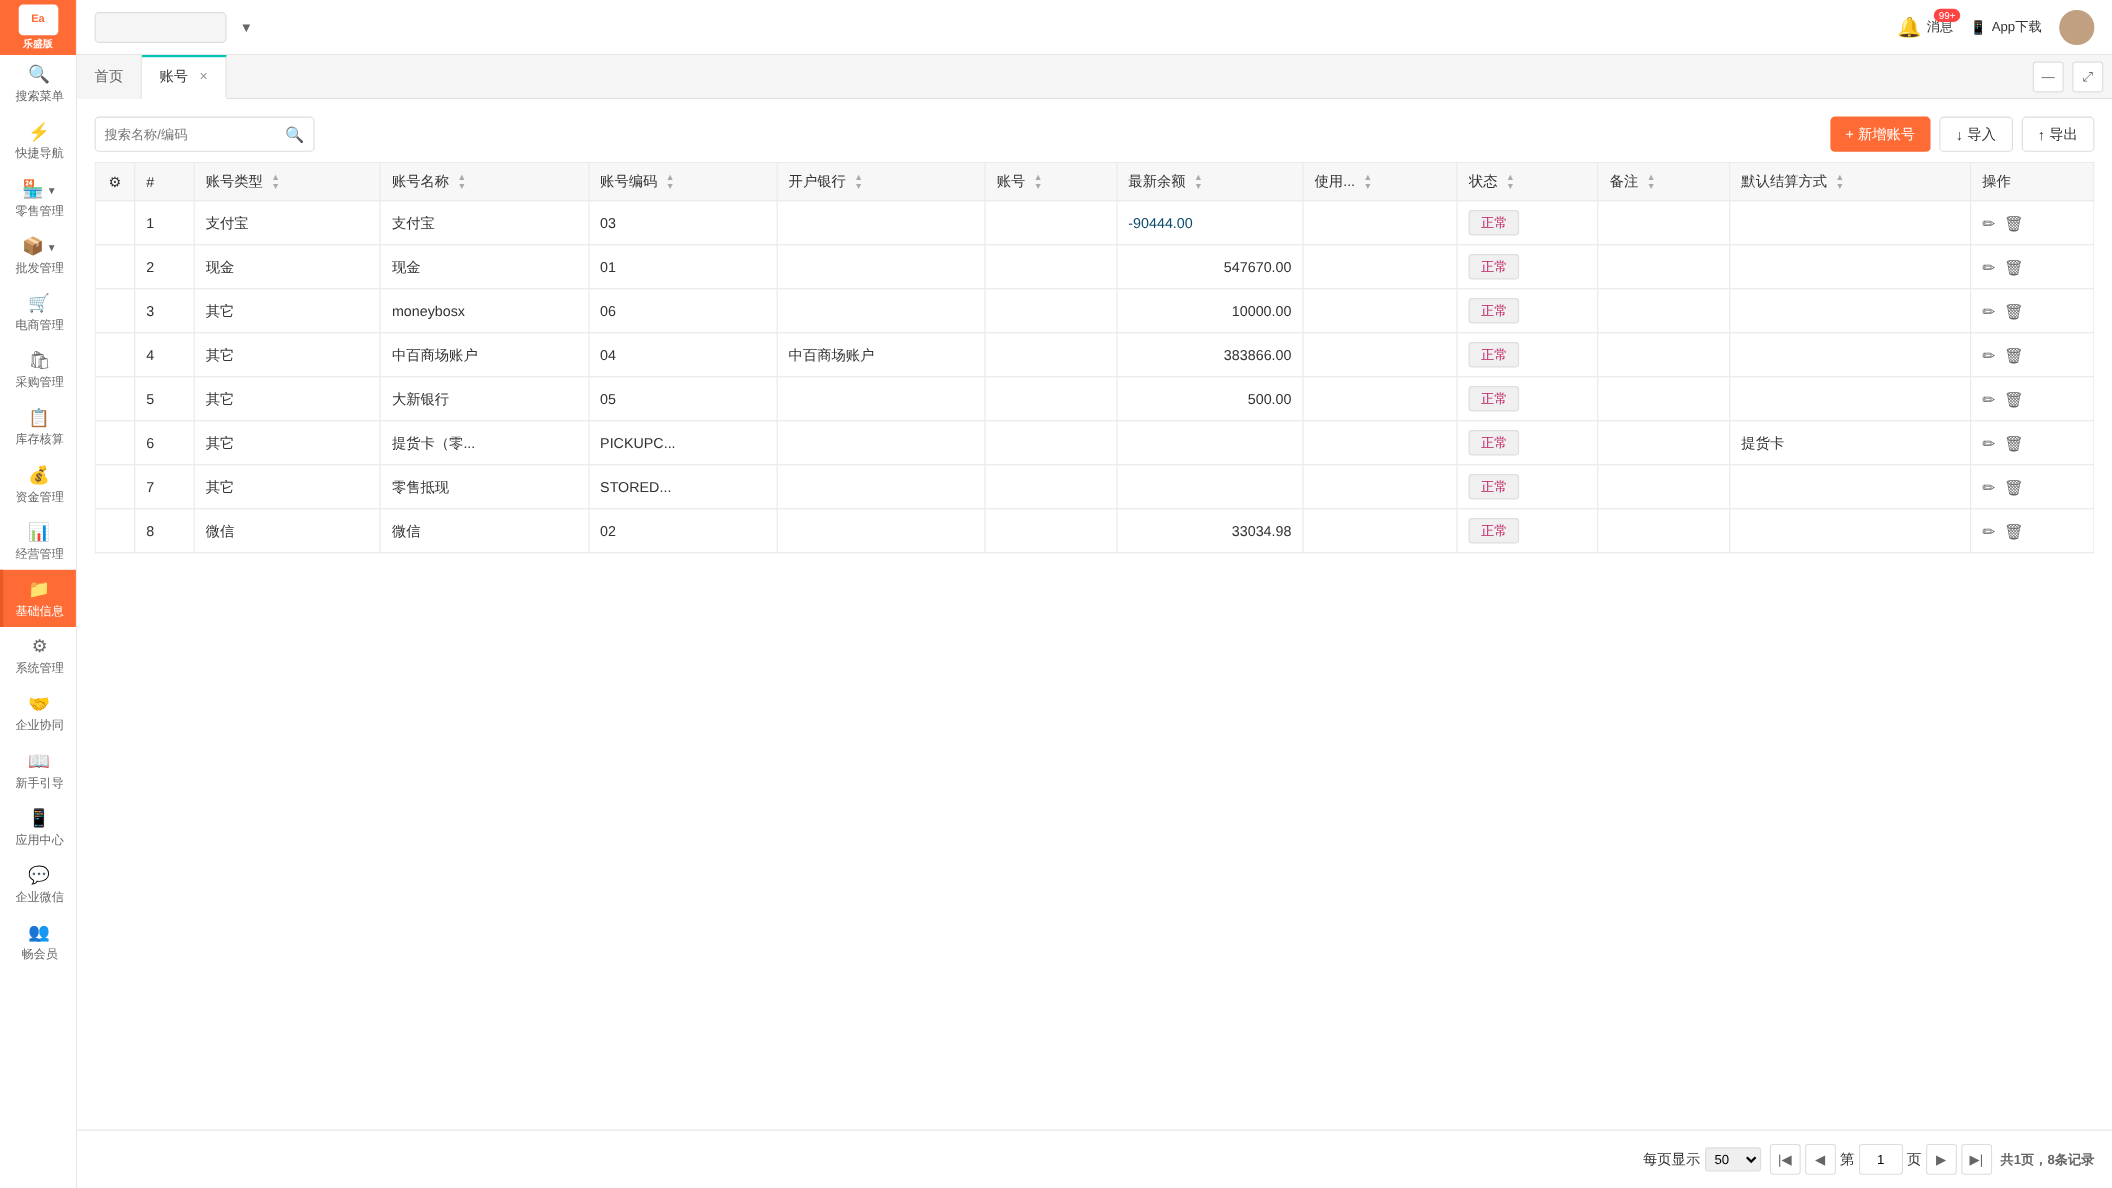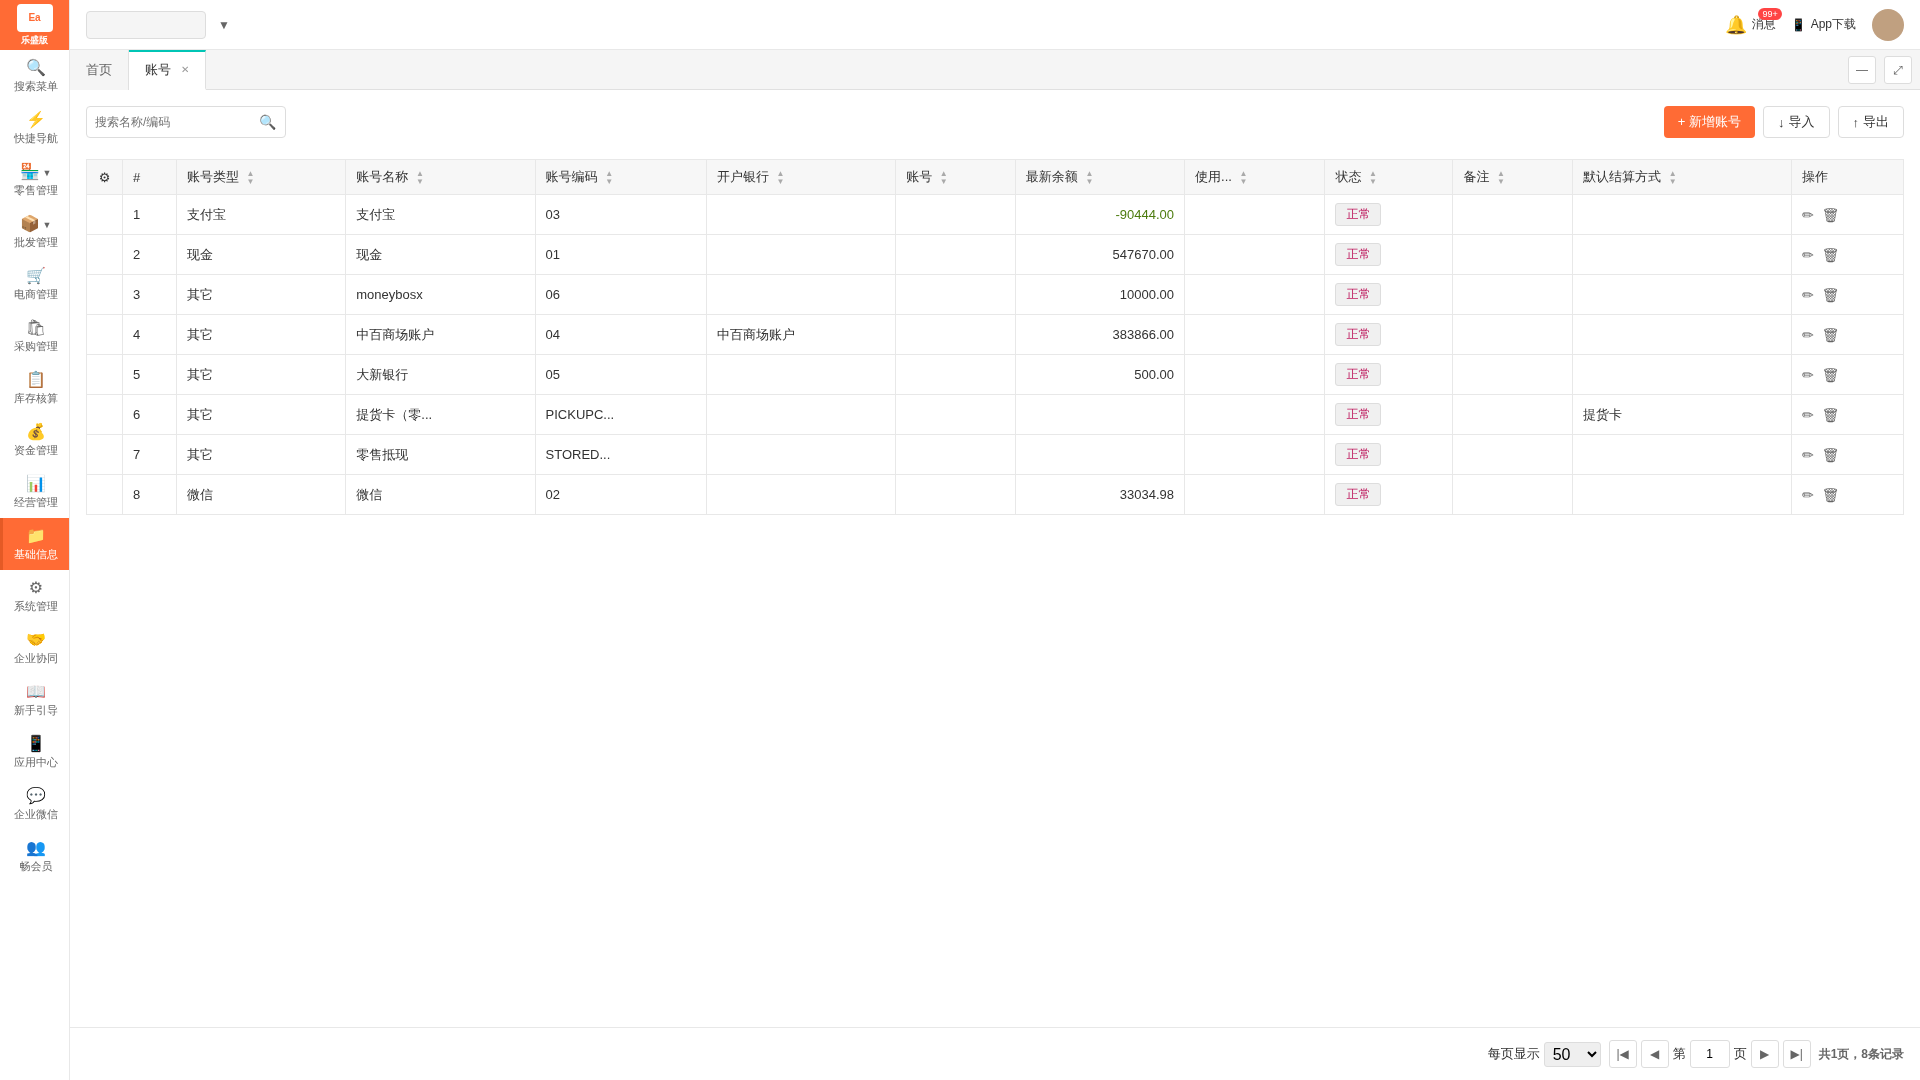--- a/index.html
+++ b/index.html
@@ -153,21 +153,21 @@
       overflow: auto;
       padding: 16px;
       display: flex;
       flex-direction: column;
     }
 
     
     .toolbar {
       display: flex;
       justify-content: space-between;
-      margin-bottom: 21px;
+      margin-bottom: 9px;
       gap: 48px;
     }
     .search-input-wrap {
       display: flex;
       align-items: center;
       border: 1px solid #ddd;
       border-radius: 4px;
       padding: 0 8px;
       height: 32px;
       width: 200px;
@@ -254,21 +254,21 @@
     }
     .page-size-select {
       display: flex;
       align-items: center;
       gap: 4px;
     }
     .page-size-select select {
       border: 1px solid #ddd;
       border-radius: 3px;
       padding: 2px 4px;
-      font-size: 16px;
+      font-size: 12px;
       outline: none;
     }
     .page-nav { display: flex; align-items: center; gap: 4px; }
     .page-btn {
       width: 28px;
       height: 28px;
       border: 1px solid #ddd;
       border-radius: 3px;
       background: #fff;
       cursor: pointer;
@@ -514,21 +514,21 @@
         <tbody id="table-body">
 
         <tr>
       <td></td>
       <td>1</td>
       <td>支付宝</td>
       <td>支付宝</td>
       <td>03</td>
       <td></td>
       <td></td>
-      <td style="text-align:right; color: #4d7c0f">-90444.00</td>
+      <td style="text-align:left; color: #0c4a6e">-90444.00</td>
       <td></td>
       <td><span class="status-badge">正常</span></td>
       <td></td>
       <td></td>
       <td>
         <div class="action-icons">
           <span class="action-icon">✏</span>
           <span class="action-icon">🗑</span>
         </div>
       </td>

